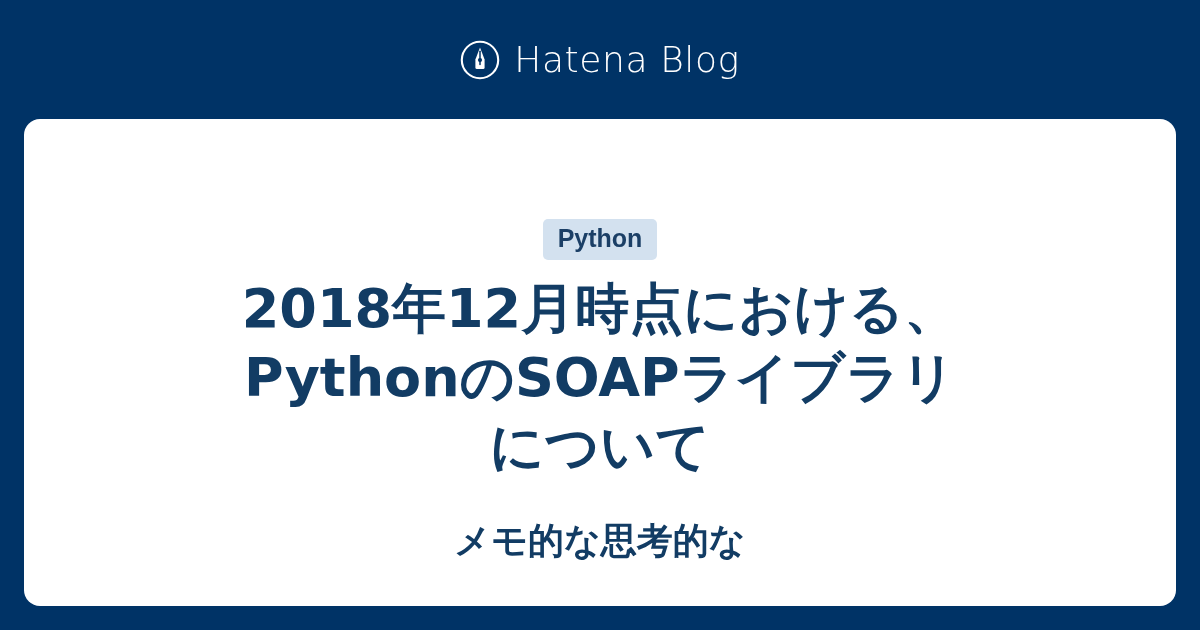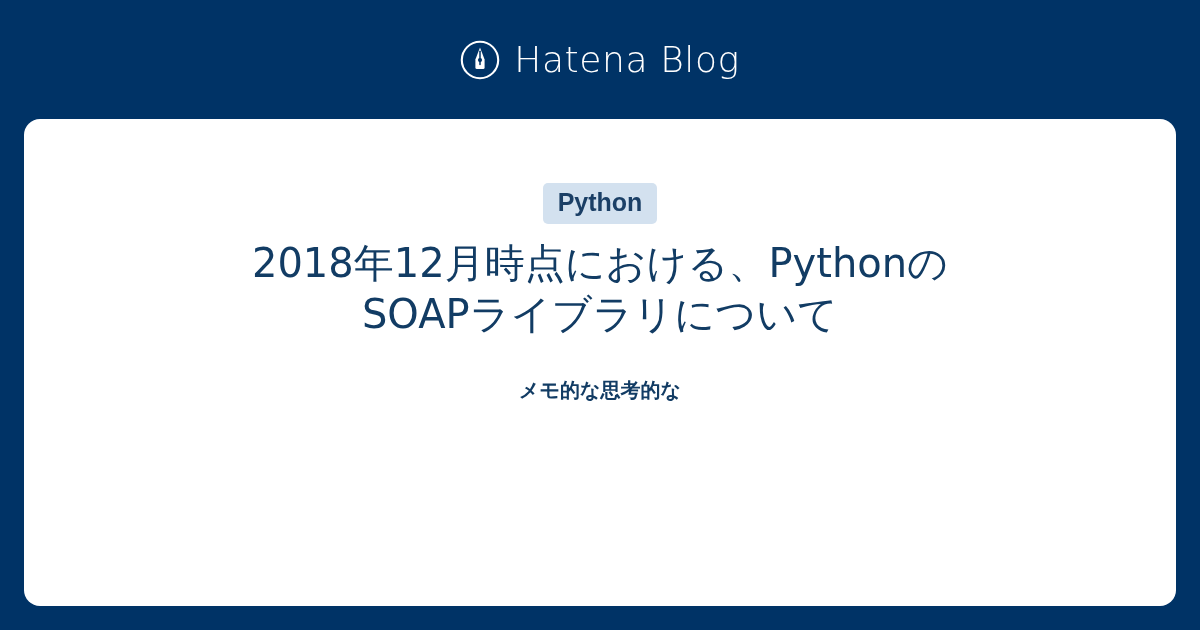--- a/index.html
+++ b/index.html
@@ -67,21 +67,21 @@
     display: flex;
     flex-direction: column;
     align-items: center;
     justify-content: flex-start;
     padding: 0 60px;
     overflow: hidden;
   }
 
   
   .tag-row {
-    margin-top: 64px;
+    margin-top: 100px;
     display: flex;
     flex-direction: row;
     align-items: center;
     justify-content: center;
     gap: 15px;
     flex-wrap: wrap;
   }
 
   .tag-pill {
     background: #d3e1ef;
@@ -92,35 +92,35 @@
     padding: 7px 15px 9px 15px;
     border-radius: 5px;
     white-space: nowrap;
     font-family: "Liberation Sans", "DejaVu Sans", sans-serif;
   }
 
   
   .entry-title {
     margin: 14px 0 0 0;
     color: #123c64;
-    font-size: 40px;
-    font-weight: normal;
+    font-size: 54px;
+    font-weight: bold;
     line-height: 1.28;
     letter-spacing: 0px;
     text-align: center;
     max-width: 750px;
     word-break: break-word;
     font-family: "DejaVu Sans", "Liberation Sans", sans-serif;
   }
 
   
   .blog-name {
     margin-top: 38px;
     color: #123c64;
-    font-size: 20px;
+    font-size: 36px;
     font-weight: bold;
     line-height: 1.2;
     text-align: center;
     font-family: "DejaVu Sans", "Liberation Sans", sans-serif;
   }
 </style>
 </head>
 <body>
 
 <div class="ogp-canvas">

